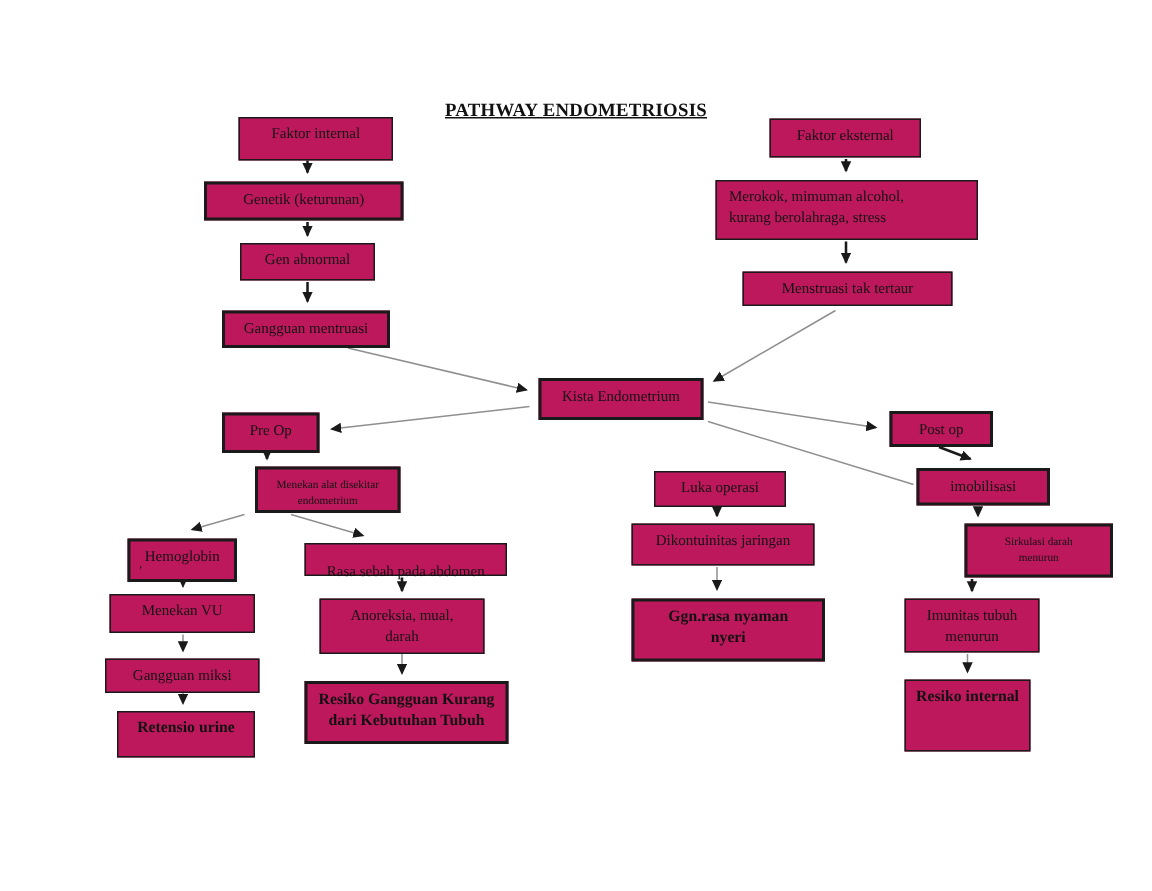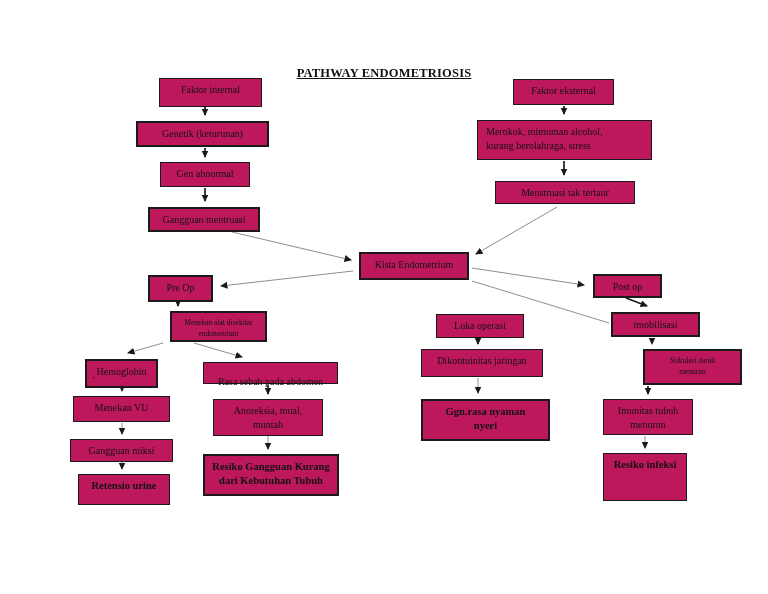--- a/index.html
+++ b/index.html
@@ -133,21 +133,21 @@
     </div>
   <div class="node bold" style="left:78px;top:474px;width:92px;height:31px">
     <span class="lbl">Retensio urine</span>
     </div>
 
   <div class="node" style="left:203px;top:362px;width:135px;height:22px;padding-top:12px">
     <span class="lbl">Rasa sebah pada abdomen</span>
     </div>
   <div class="node" style="left:213px;top:399px;width:110px;height:37px">
     <span class="lbl">Anoreksia, mual,
-muntah</span>
+darah</span>
     </div>
   <div class="node b2 bold" style="left:203px;top:454px;width:136px;height:42px">
     <span class="lbl">Resiko Gangguan Kurang
 dari Kebutuhan Tubuh</span>
     </div>
 
   <div class="node" style="left:436px;top:314px;width:88px;height:24px">
     <span class="lbl">Luka operasi</span>
     </div>
   <div class="node" style="left:421px;top:349px;width:122px;height:28px">
@@ -166,16 +166,16 @@
     </div>
   <div class="node b2 small" style="left:603px;top:349px;width:99px;height:36px">
     <span class="lbl">Sirkulasi darah
 menurun</span>
     </div>
   <div class="node" style="left:603px;top:399px;width:90px;height:36px">
     <span class="lbl">Imunitas tubuh
 menurun</span>
     </div>
   <div class="node bold" style="left:603px;top:453px;width:84px;height:48px">
-    <span class="lbl">Resiko infeksi</span>
+    <span class="lbl">Resiko internal</span>
     </div>
 
 </div>
 
 </body></html>

